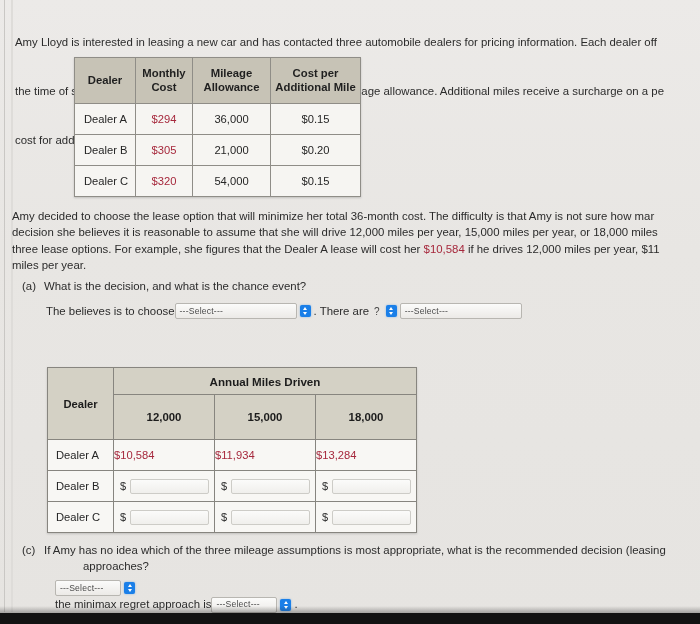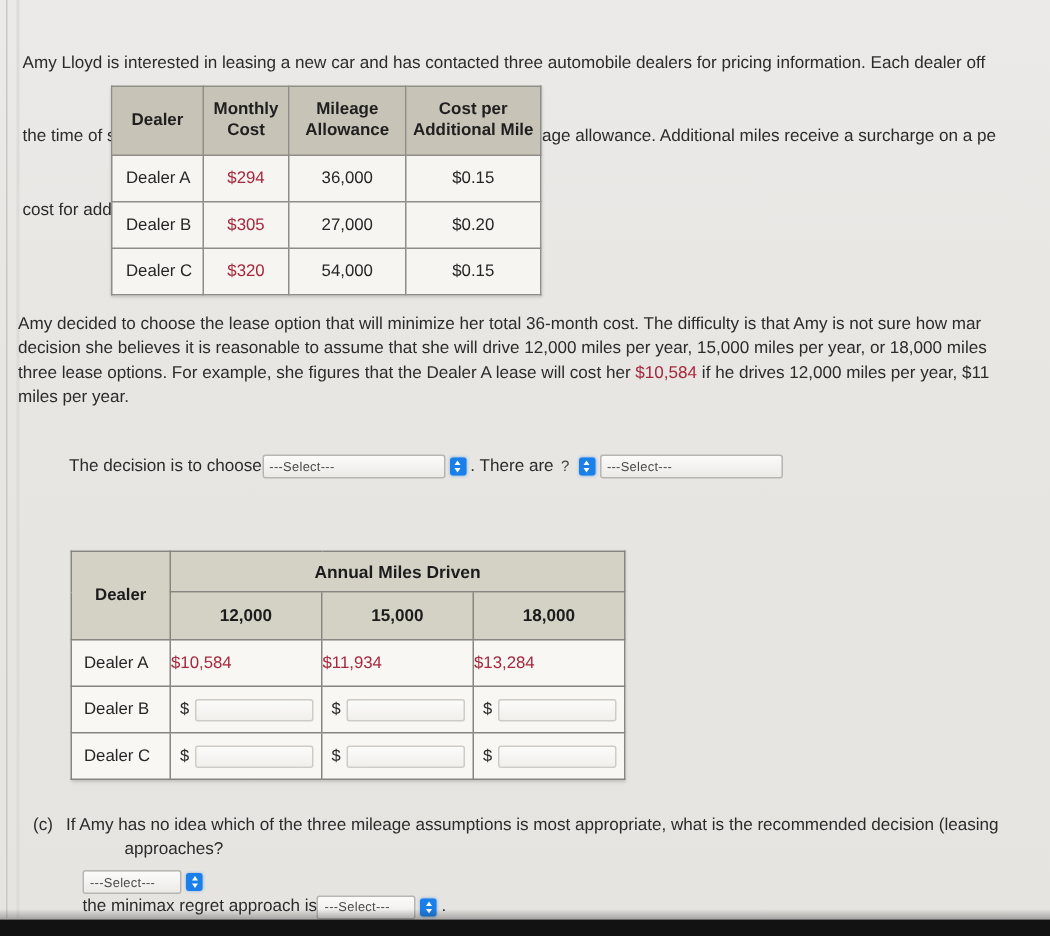--- a/index.html
+++ b/index.html
@@ -136,21 +136,21 @@
     background: #f7f6f3;
     box-shadow: 0 1px 2px rgba(0,0,0,.16);
   }
   table.t2 th, table.t2 td {
     border: 1px solid #87857f;
     padding: 0; vertical-align: middle;
   }
   table.t2 th { background: #d4d1c5; font-weight: bold; color: #1c1c1c; }
   table.t2 th.hdr-dealer { width: 66px; }
   table.t2 th.hdr-span { height: 27px; font-size: 11.6px; }
-  table.t2 th.hdr-sub { height: 32px; font-size: 11.4px; }
+  table.t2 th.hdr-sub { height: 45px; font-size: 11.4px; }
   table.t2 .w-col { width: 101px; }
   table.t2 tbody td { height: 31px; background: #f8f7f4; }
   table.t2 td.rowlbl { text-align: left; padding-left: 8px; background:#f8f7f4; }
   .cell-val { color: #a6283c; font-size: 11.2px; }
   .cell-input {
     display: flex; align-items: center; gap: 4px;
     padding: 0 5px 0 6px;
   }
   .cell-input .dollar { font-size: 11px; color: #2b2b2b; }
   .cell-input .field {
@@ -209,42 +209,45 @@
     <tbody>
       <tr>
         <td class="dealer">Dealer A</td>
         <td class="money-red">$294</td>
         <td>36,000</td>
         <td>$0.15</td>
       </tr>
       <tr>
         <td class="dealer">Dealer B</td>
         <td class="money-red">$305</td>
-        <td>27,000</td>
+        <td>21,000</td>
         <td>$0.20</td>
       </tr>
       <tr>
         <td class="dealer">Dealer C</td>
         <td class="money-red">$320</td>
         <td>54,000</td>
         <td>$0.15</td>
       </tr>
     </tbody>
   </table>
 
   <div class="body-para">
     <div>Amy decided to choose the lease option that will minimize her total 36-month cost. The difficulty is that Amy is not sure how mar</div>
     <div>decision she believes it is reasonable to assume that she will drive 12,000 miles per year, 15,000 miles per year, or 18,000 miles</div>
     <div><span>three lease options. For example, she figures that the Dealer A lease will cost her </span><span class="red">$10,584</span><span> if he drives 12,000 miles per year, $11</span></div>
     <div>miles per year.</div>
   </div>
 
+  <div class="qa">
+    <span class="lbl">(a)</span><span>What is the decision, and what is the chance event?</span>
+  </div>
 
   <div class="qa-line">
-    <span>The decision is to choose</span>
+    <span>The believes is to choose</span>
     <span class="sel wide">
       <span>---Select---</span>
     </span>
     <span class="sel-caret"></span>
     <span>. There are</span>
     <span class="qmark">?</span>
     <span class="sel-caret"></span>
     <span class="sel wide">
       <span>---Select---</span>
     </span>

